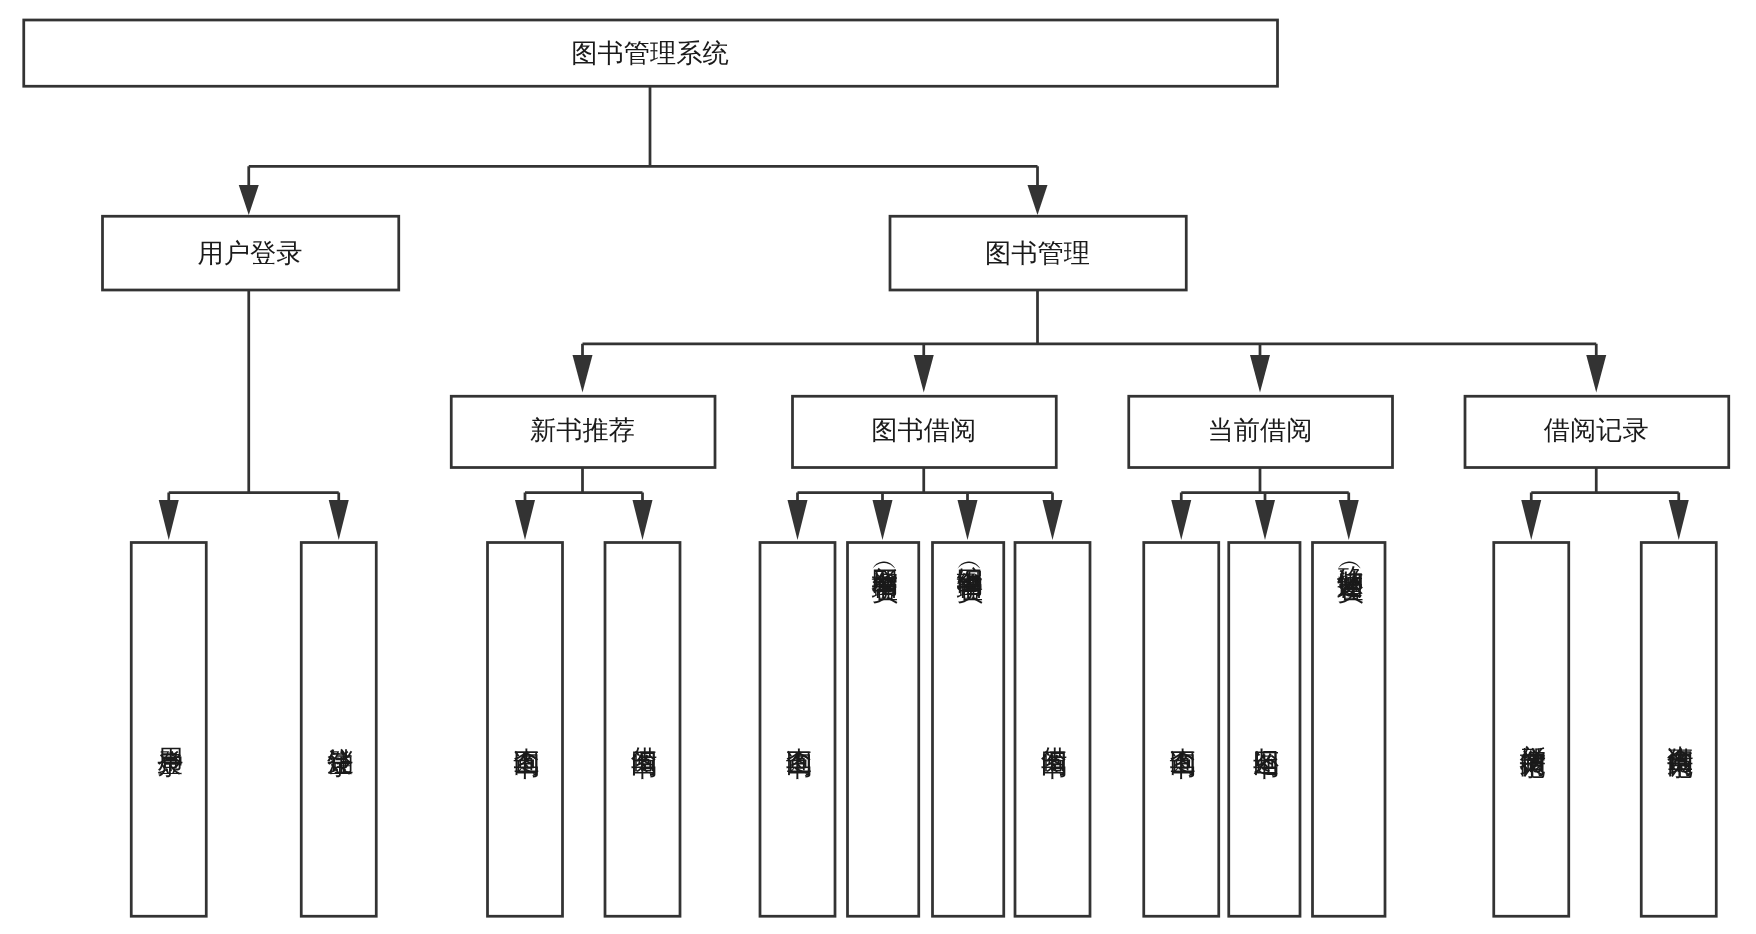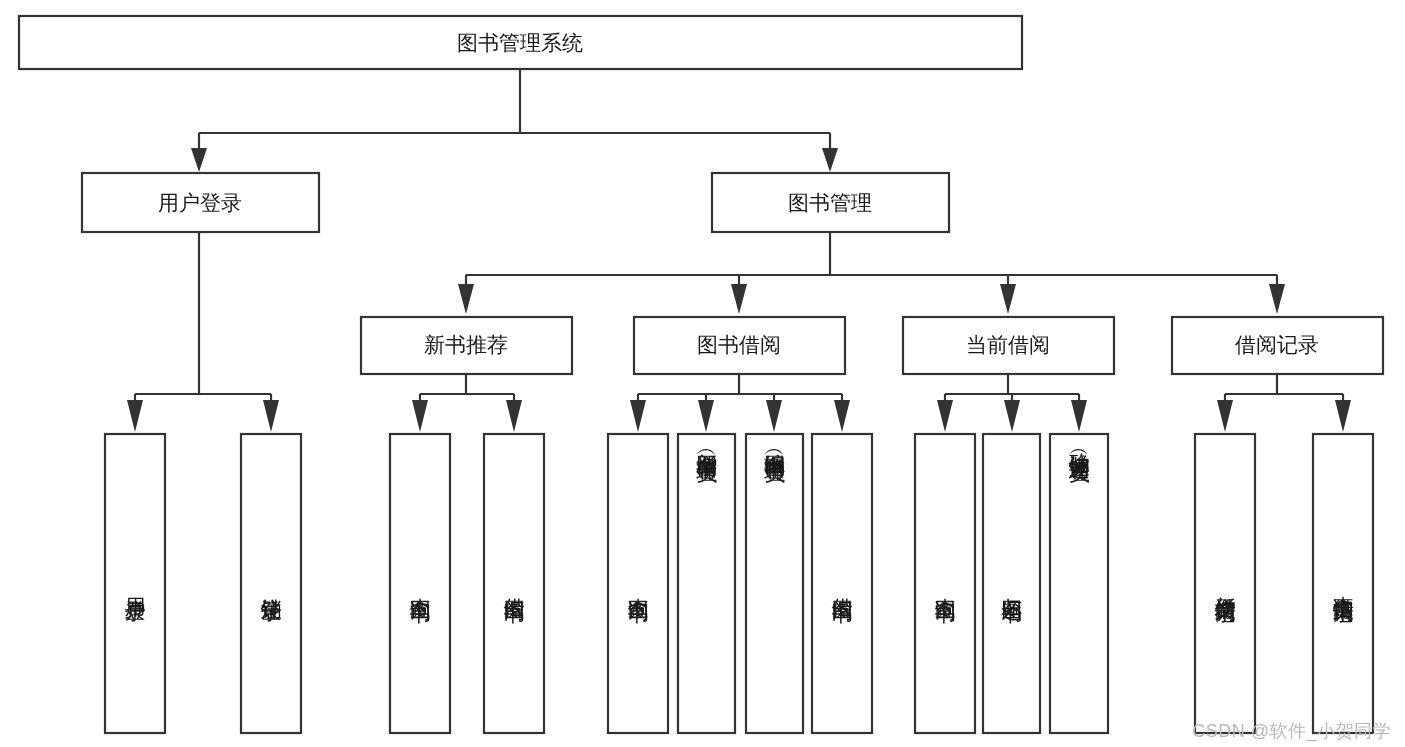--- a/index.html
+++ b/index.html
@@ -226,14 +226,13 @@
     <span class="leaf-label-text">确认归还（管理员）</span>
   </div>
 
   <div class="leaf-label-box" style="left:1195px; top:434px; width:60px; height:299px;">
     <span class="leaf-label-text">新增借阅记录</span>
   </div>
   <div class="leaf-label-box" style="left:1313px; top:434px; width:60px; height:299px;">
     <span class="leaf-label-text">查询借阅记录</span>
   </div>
 
-  <div class="watermark">CSDN @软件_小贺同学</div>
 </div>
 
 </body></html>

